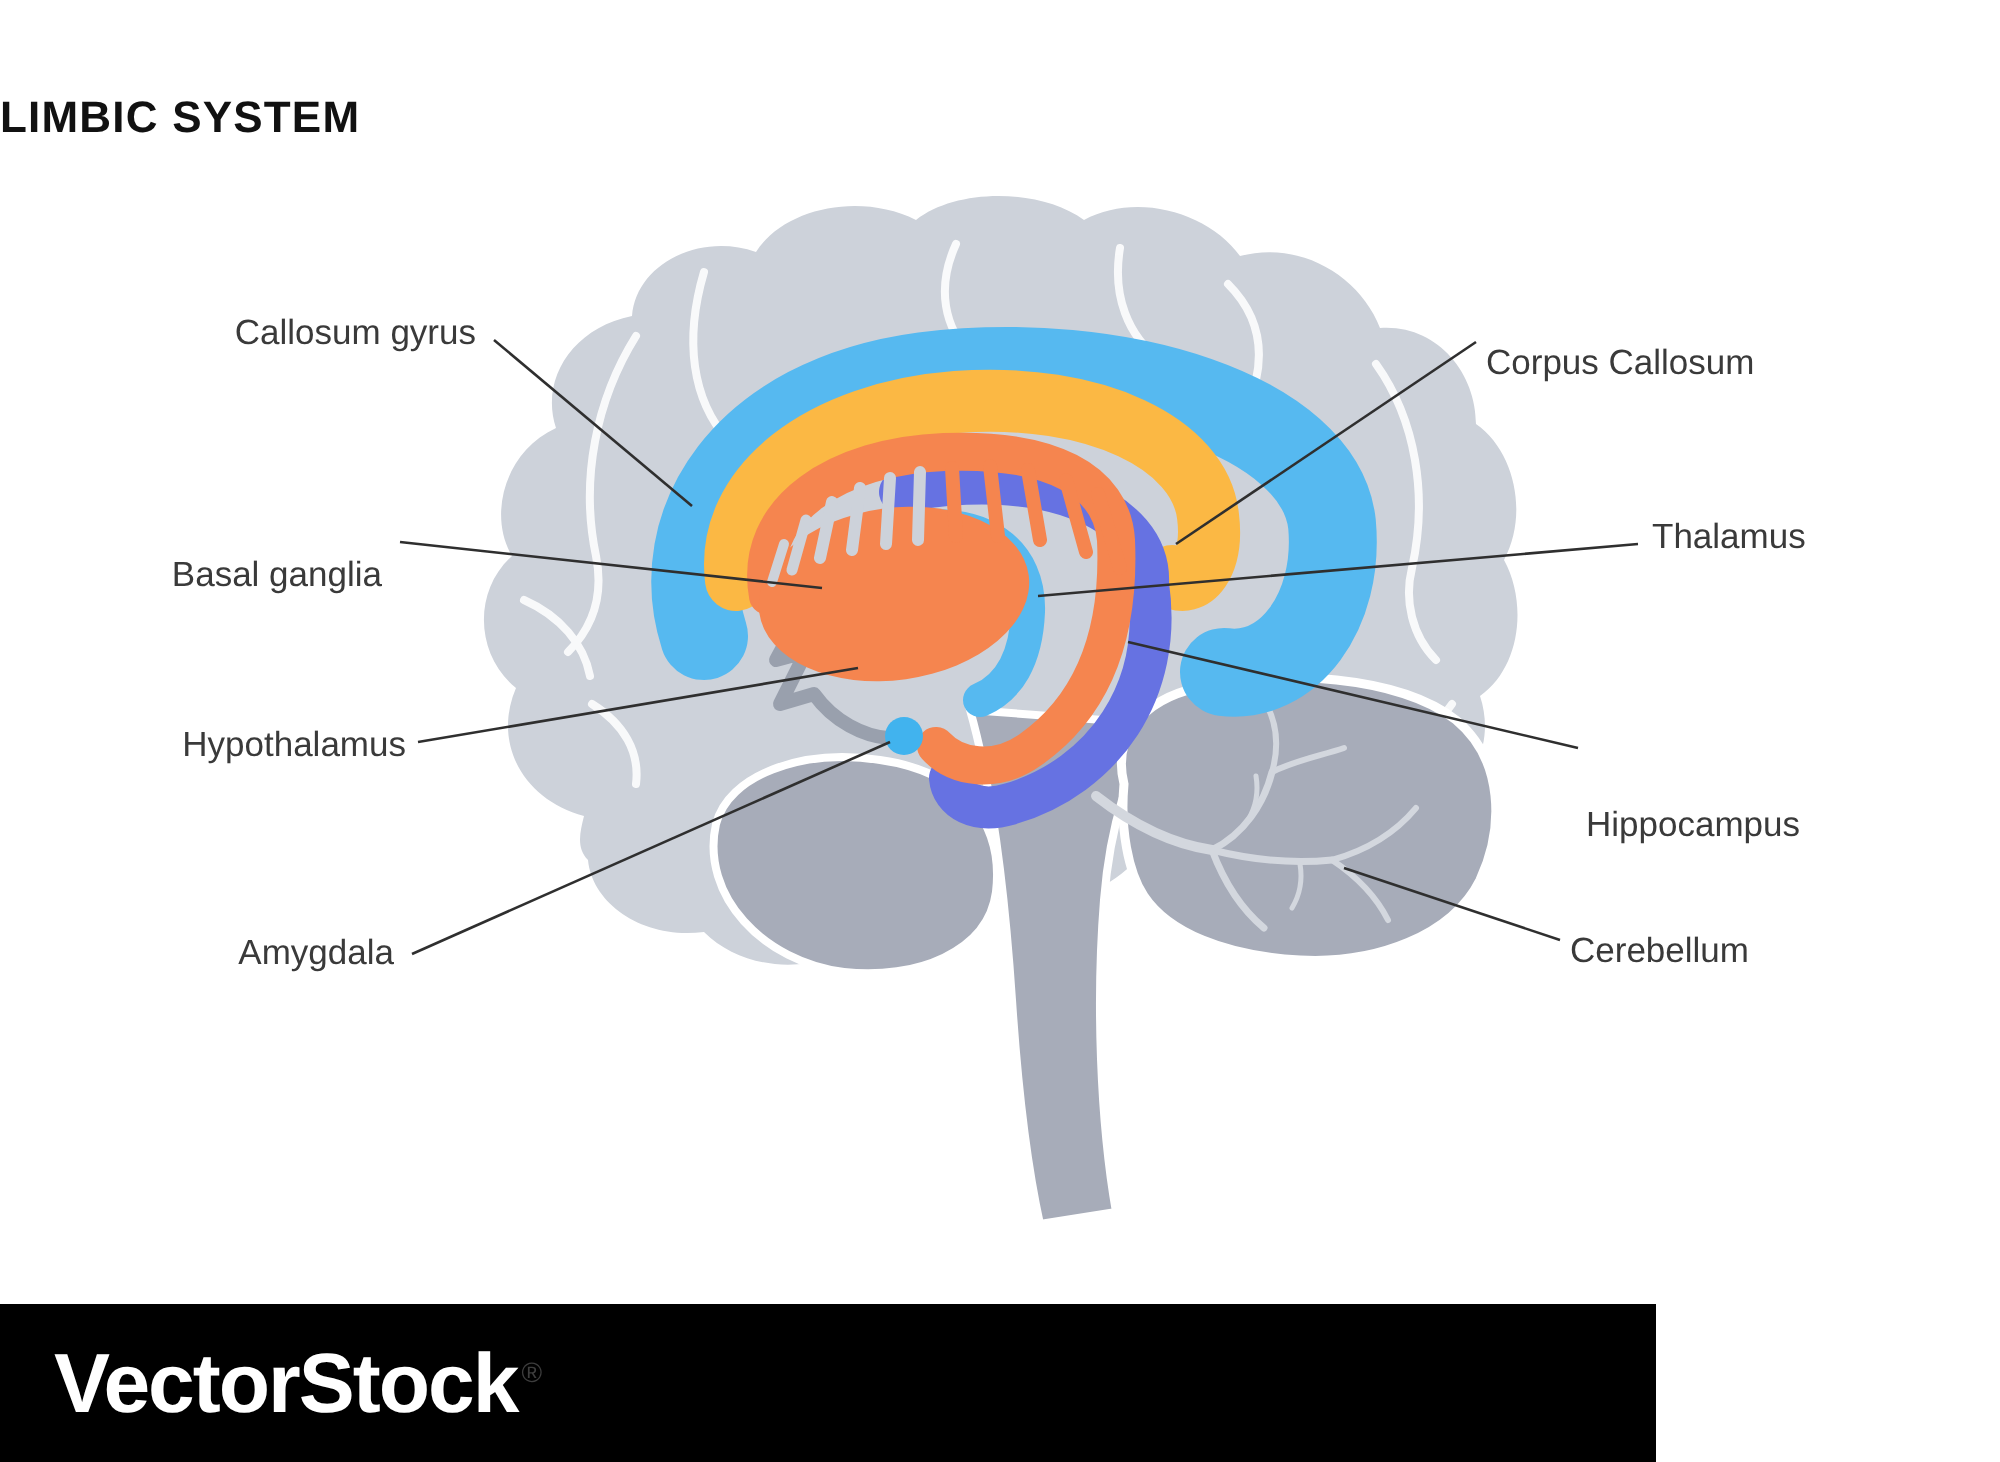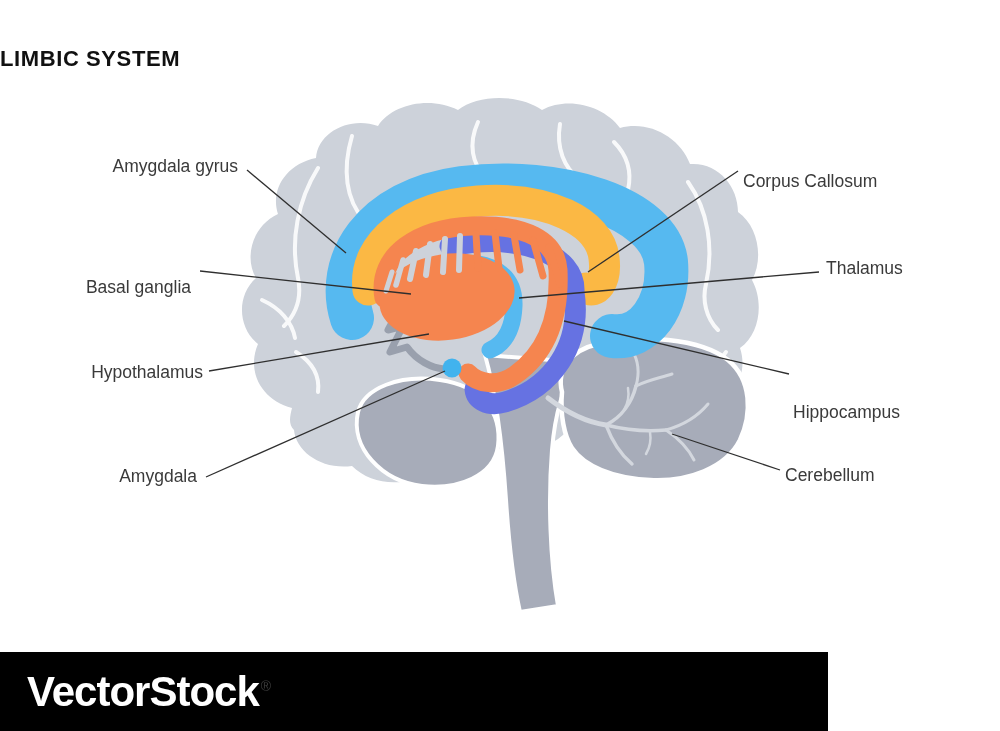--- a/index.html
+++ b/index.html
@@ -117,21 +117,21 @@
       <line x1="200" y1="271" x2="411" y2="294"></line>
       <line x1="209" y1="371" x2="429" y2="334"></line>
       <line x1="206" y1="477" x2="445" y2="371"></line>
       <line x1="738" y1="171" x2="588" y2="272"></line>
       <line x1="819" y1="272" x2="519" y2="298"></line>
       <line x1="789" y1="374" x2="564" y2="321"></line>
       <line x1="780" y1="470" x2="672" y2="434"></line>
     </g>
   </svg>
 
-  <div class="lbl right-a" style="right:762px;top:157px;">Amygdala gyrus</div>
+  <div class="lbl right-a" style="right:762px;top:157px;">Callosum gyrus</div>
   <div class="lbl right-a" style="right:809px;top:278px;">Basal ganglia</div>
   <div class="lbl right-a" style="right:797px;top:363px;">Hypothalamus</div>
   <div class="lbl right-a" style="right:803px;top:467px;">Amygdala</div>
   <div class="lbl" style="left:743px;top:172px;">Corpus Callosum</div>
   <div class="lbl" style="left:826px;top:259px;">Thalamus</div>
   <div class="lbl" style="left:793px;top:363px;margin-top:40px;">Hippocampus</div>
   <div class="lbl" style="left:785px;top:466px;">Cerebellum</div>
 
   <div class="bar">
     <div class="logo">

